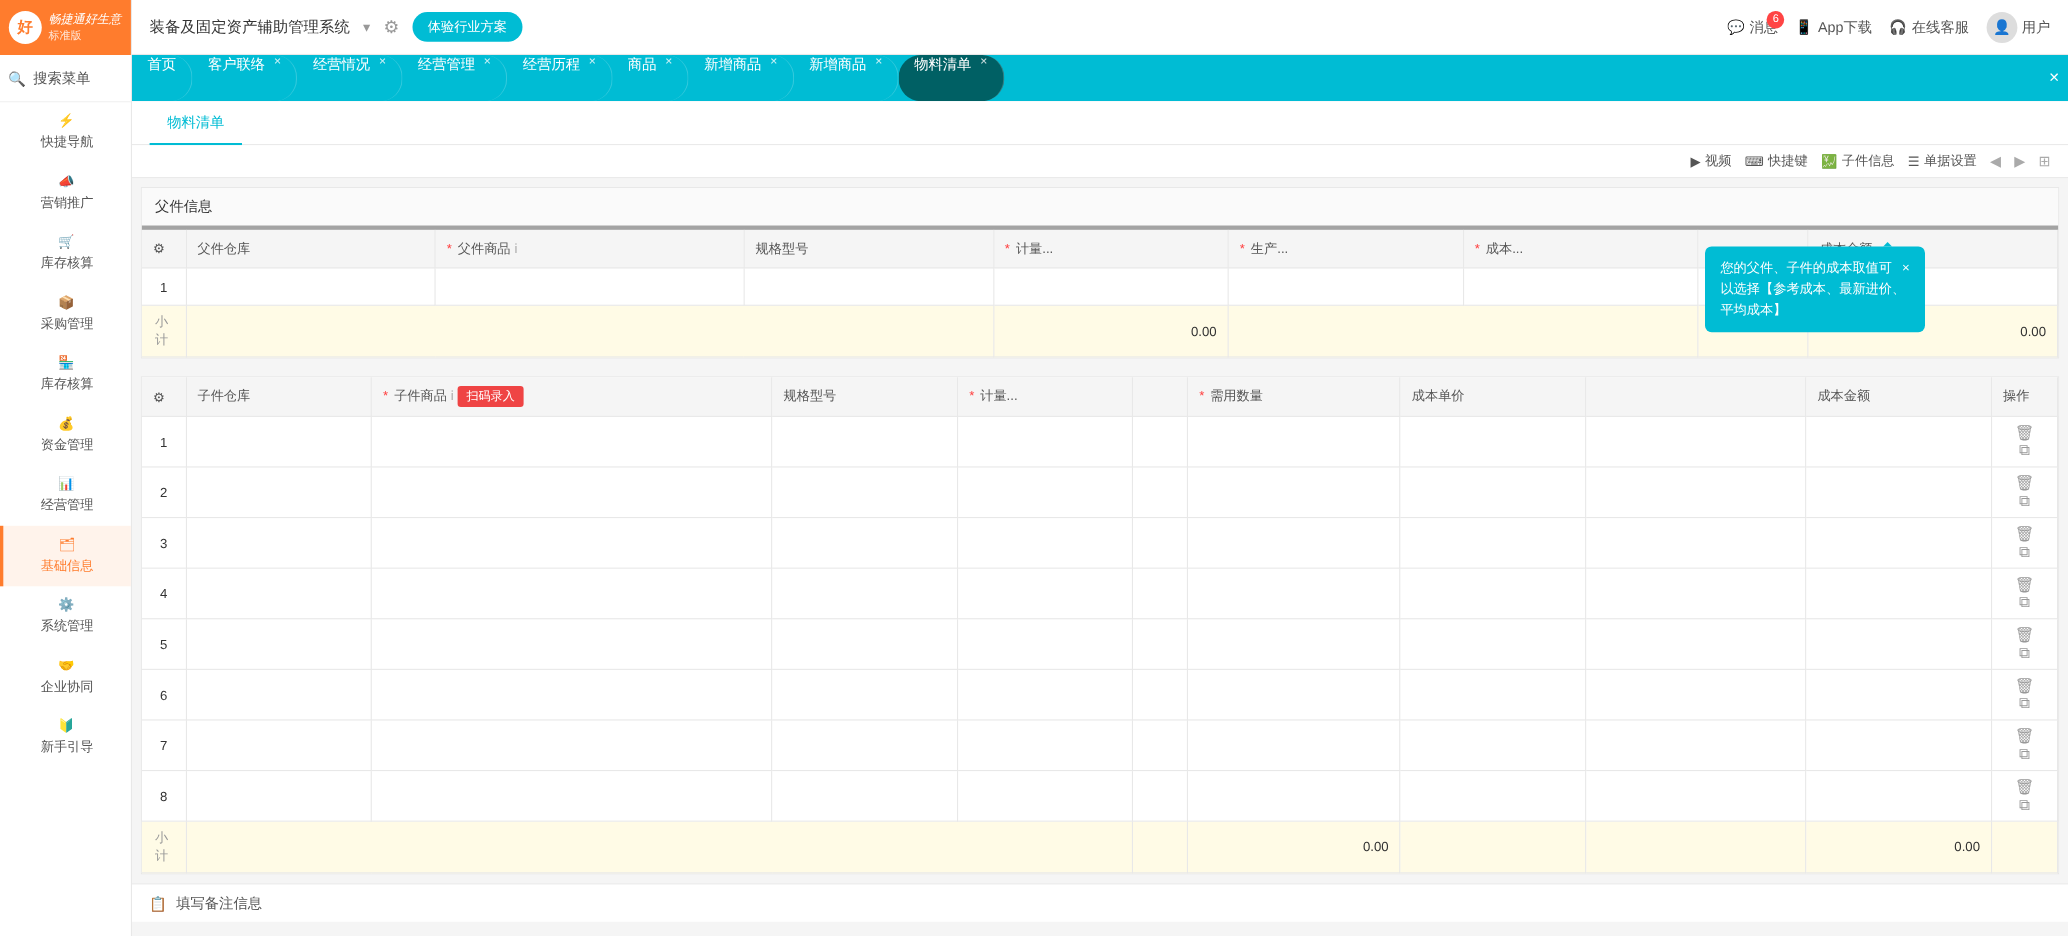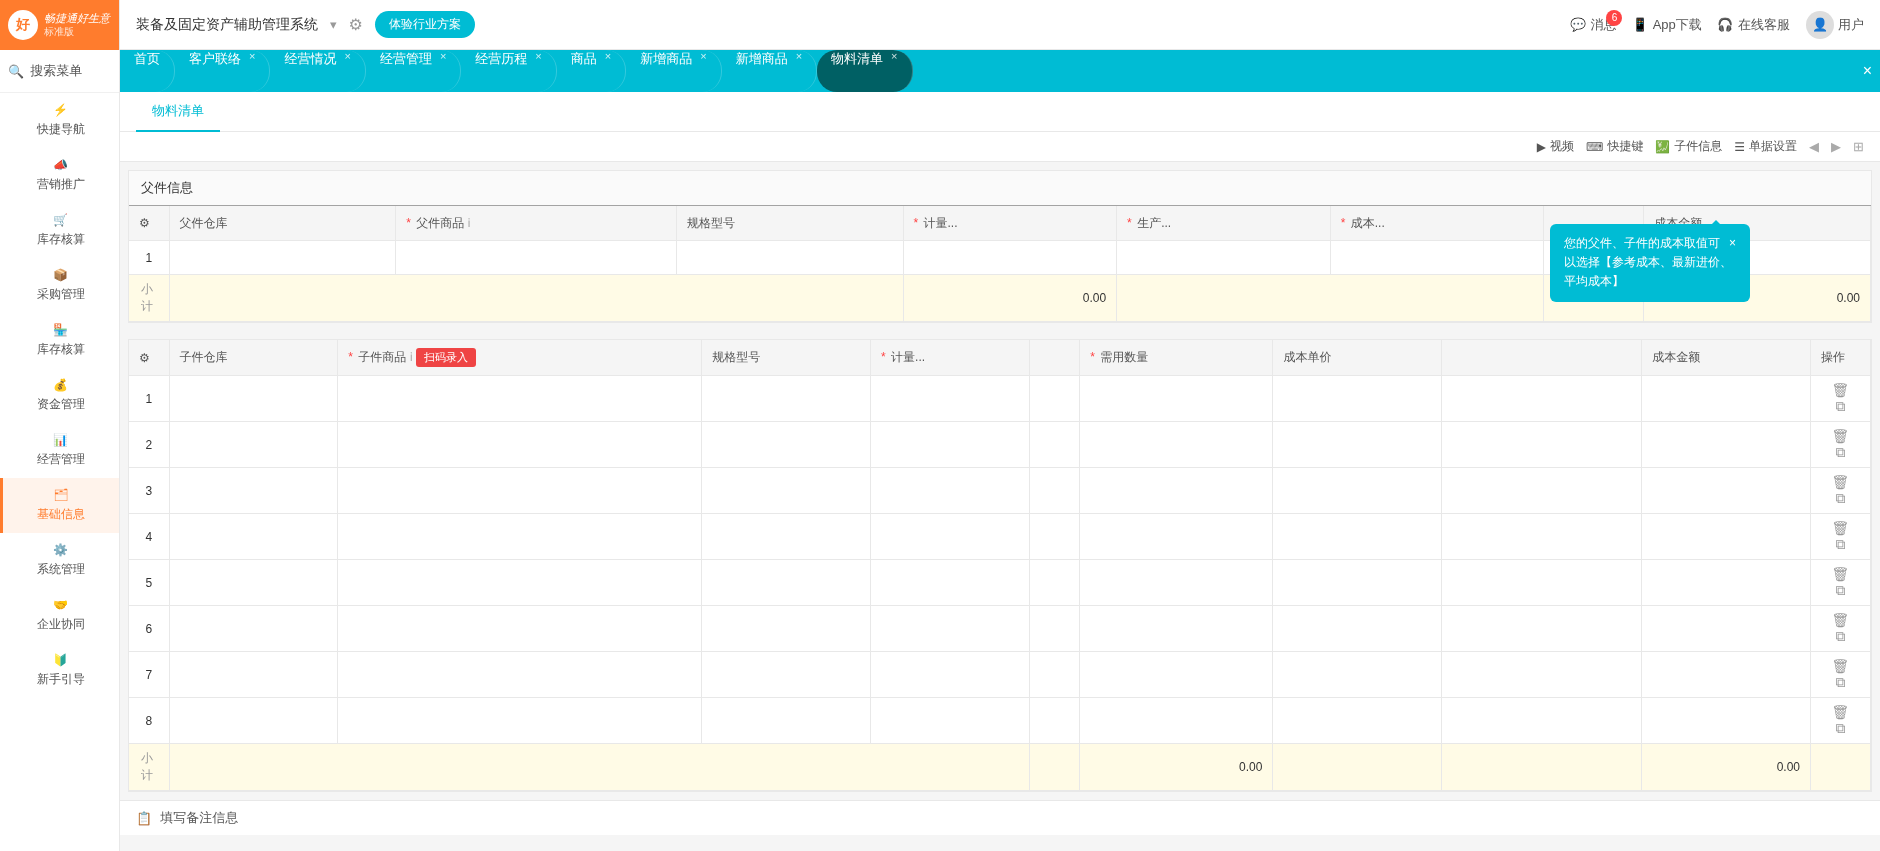--- a/index.html
+++ b/index.html
@@ -221,21 +221,21 @@
     .table-section {
       background: #fff;
       margin: 8px;
       border: 1px solid #e8e8e8;
     }
     .section-title {
       padding: 8px 12px;
       font-size: 13px;
       color: #333;
       font-weight: 500;
-      border-bottom: 1px solid #a3a3a3;
+      border-bottom: 4px solid #a3a3a3;
       background: #fafafa;
     }
 
     .data-table {
       width: 100%;
       border-collapse: collapse;
       font-size: 12px;
     }
     .data-table th {
       background: #f5f5f5;

